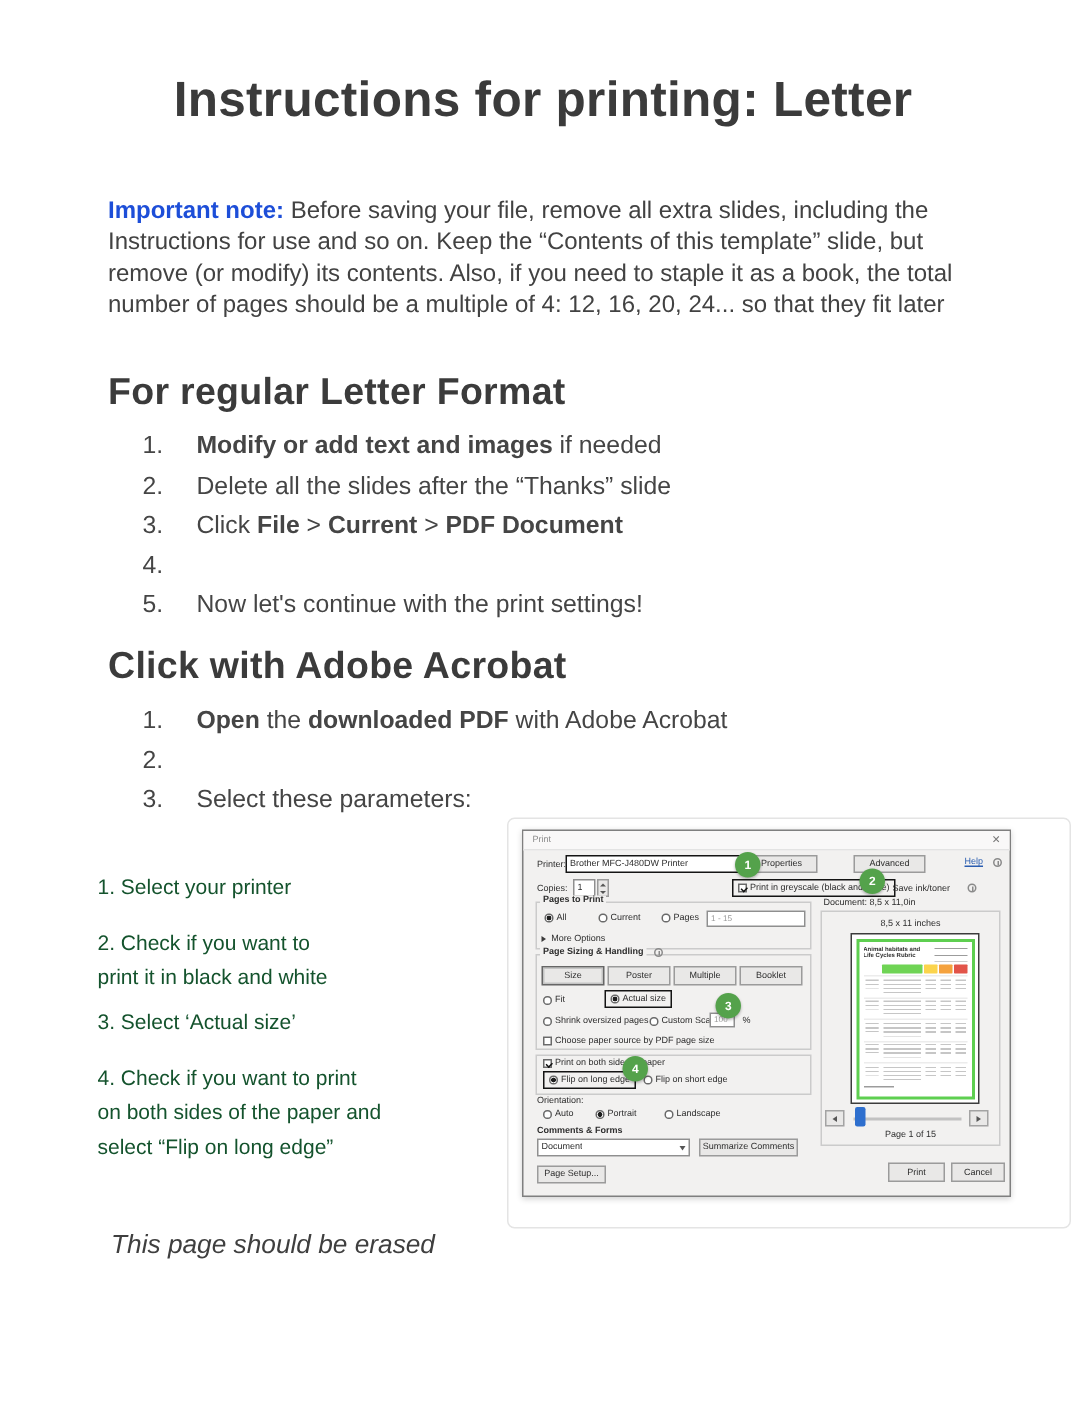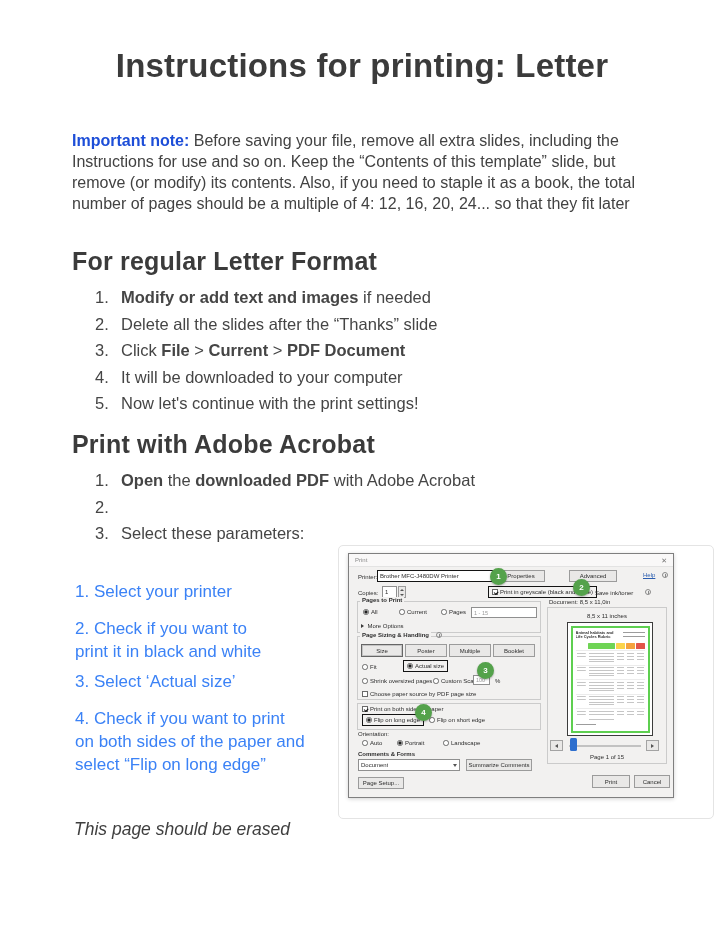--- a/index.html
+++ b/index.html
@@ -11,22 +11,22 @@
   .note{position:absolute;left:72px;top:130px;width:592px;margin:0;font-size:16px;line-height:21px;color:#424242}
   .note b{color:#1d4ed8}
   h2{position:absolute;margin:0;font-size:25px;font-weight:800;color:#3b3b3b;letter-spacing:.2px}
   .h2a{left:72px;top:247px}
   .h2b{left:72px;top:430px}
   .olist{position:absolute;left:72px}
   .l1{top:284px}
   .l2{top:467px}
   .li{display:flex;font-size:16.5px;line-height:26.5px;color:#454545}
   .num{width:26px;margin-left:23px}
-  .txt{}
-  .steps{position:absolute;left:75px;top:580px;width:280px;font-size:17px;line-height:23px;color:#3b82f6}
+  .txt{margin-left:10px}
+  .steps{position:absolute;left:65px;top:580px;width:280px;font-size:14px;line-height:23px;color:#14532d}
   .steps p{margin:0 0 14px;white-space:pre-line}
   .steps p:nth-child(2){margin-bottom:7px}
   .steps p:nth-child(3){}
   .footer{position:absolute;left:74px;top:819px;margin:0;font-style:italic;font-size:17.5px;color:#3f3f3f}
 
   
   .frame{position:absolute;left:338px;top:545px;width:374px;height:272px;border:1px solid #e4e4e4;border-radius:5px;background:#fff}
   .dlg{position:absolute;left:9px;top:7px;width:324px;height:243px;background:#f2f1f0;border:1px solid #7f7f7f;box-shadow:0 1px 4px rgba(0,0,0,.18);font-size:6px;color:#2d2d2d}
   .tbar{position:absolute;left:0;top:0;right:0;height:13px;background:#f9f8f8;border-bottom:1px solid #e3e3e3;display:flex;align-items:center;padding:0 6px;box-sizing:border-box}
   .dttl{color:#8a8a8a}
@@ -100,29 +100,28 @@
     <div class="li">
         <span class="num">2.</span>
         <span class="txt"><span>Delete all the slides after the “Thanks” slide</span></span>
       </div>
     <div class="li">
         <span class="num">3.</span>
         <span class="txt"><span>Click </span><b>File</b><span> &gt; </span><b>Current</b><span> &gt; </span><b>PDF Document</b></span>
       </div>
     <div class="li">
         <span class="num">4.</span>
-        <span class="txt"><span>It will be downloaded to your computer</span></span>
       </div>
     <div class="li">
         <span class="num">5.</span>
         <span class="txt"><span>Now let's continue with the print settings!</span></span>
       </div>
   </div>
 
-  <h2 class="h2b">Print with Adobe Acrobat</h2>
+  <h2 class="h2b">Click with Adobe Acrobat</h2>
   <div class="olist l2">
     <div class="li">
         <span class="num">1.</span>
         <span class="txt"><b>Open</b><span> the </span><b>downloaded PDF</b><span> with Adobe Acrobat</span></span>
       </div>
     <div class="li">
         <span class="num">2.</span>
       </div>
     <div class="li">
         <span class="num">3.</span>

